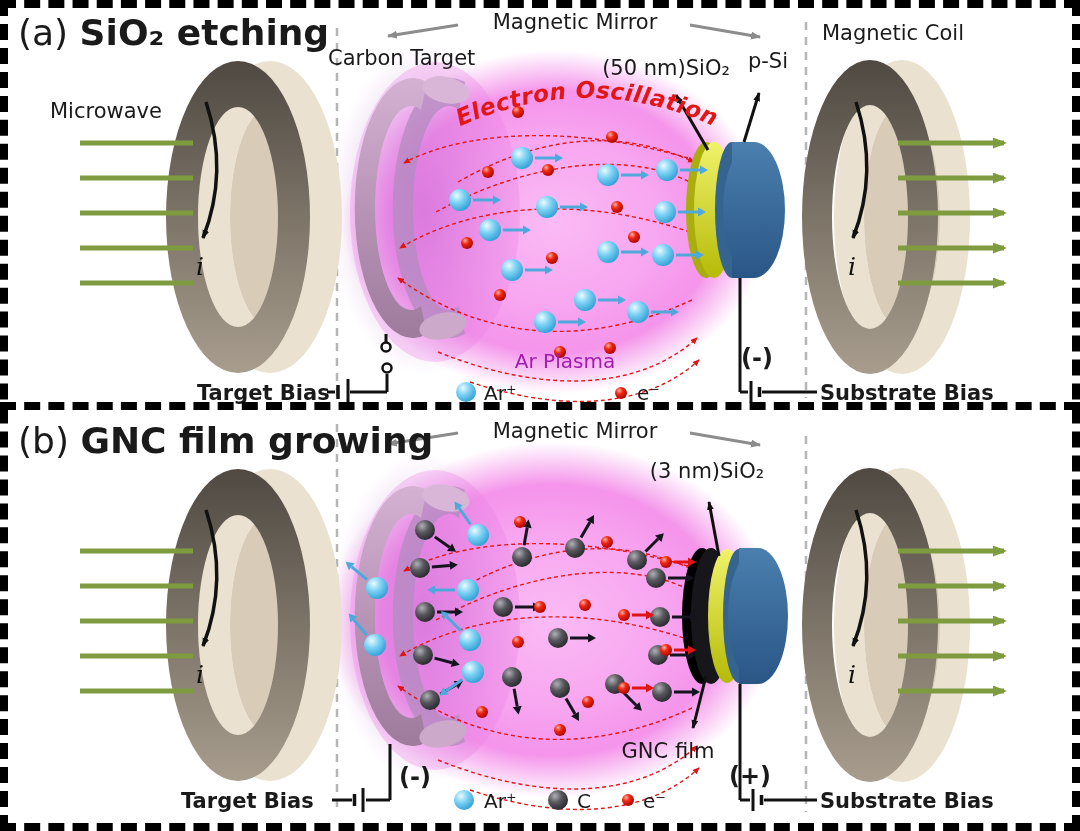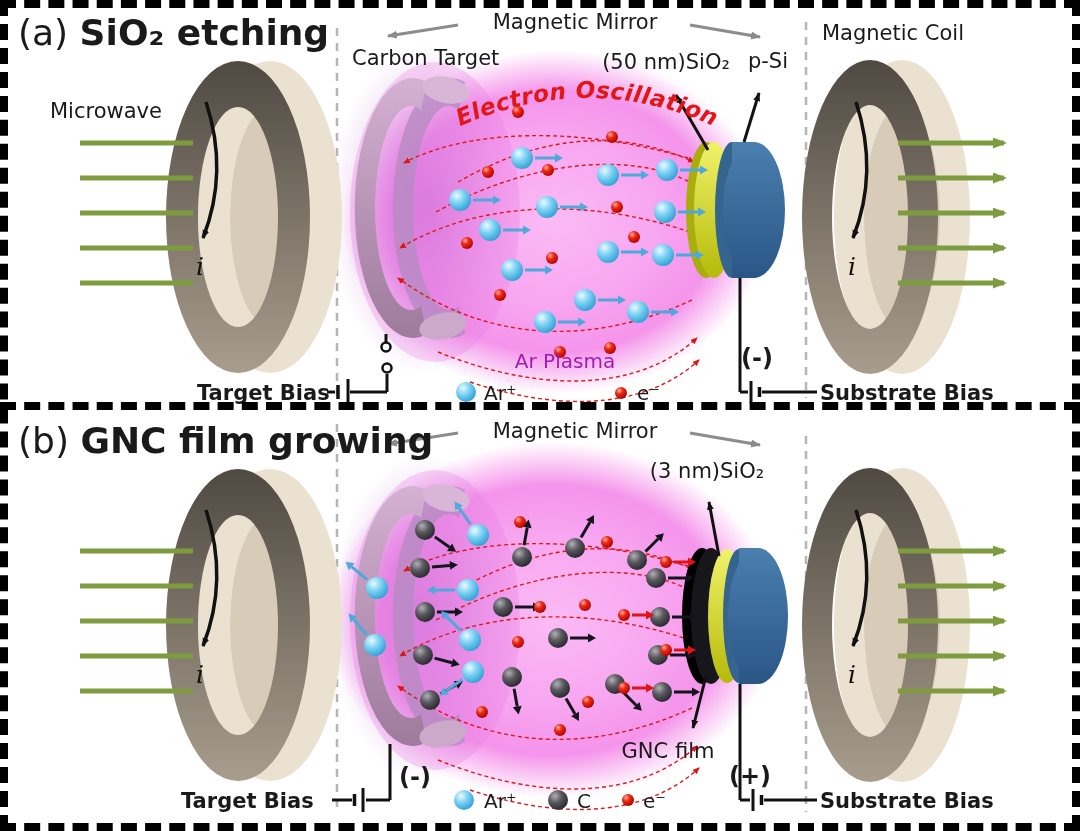--- a/index.html
+++ b/index.html
@@ -492,24 +492,24 @@
           </g>
         </g>
   </g>
 </svg>
 
 <div class="lbl title" style="left:18px;top:12px;">
   <span>(a)</span>
   <span class="t">SiO₂ etching</span>
 </div>
 <div class="lbl" style="left:50px;top:99px;">Microwave</div>
-<div class="lbl" style="left:352px;top:46px;text-align:right;">Carbon Target</div>
+<div class="lbl" style="left:328px;top:46px;text-align:right;">Carbon Target</div>
 <div class="lbl c" style="left:575px;top:10px;">Magnetic Mirror</div>
 <div class="lbl c" style="left:893px;top:21px;">Magnetic Coil</div>
-<div class="lbl c" style="left:666px;top:50px;">(50 nm)SiO₂</div>
+<div class="lbl c" style="left:666px;top:56px;">(50 nm)SiO₂</div>
 <div class="lbl c" style="left:768px;top:49px;">p-Si</div>
 <div class="lbl c purple" style="left:565px;top:349px;">Ar Plasma</div>
 <div class="lbl leg" style="left:484px;top:381px;">Ar⁺</div>
 <div class="lbl leg" style="left:637px;top:381px;">e⁻</div>
 <div class="lbl bold" style="left:197px;top:381px;">Target Bias</div>
 <div class="lbl pol c" style="left:757px;top:344px;">(-)</div>
 <div class="lbl bold" style="left:820px;top:381px;">Substrate Bias</div>
 <div class="lbl i-lbl" style="left:196px;top:252px;">i</div>
 <div class="lbl i-lbl" style="left:848px;top:252px;">i</div>
 

